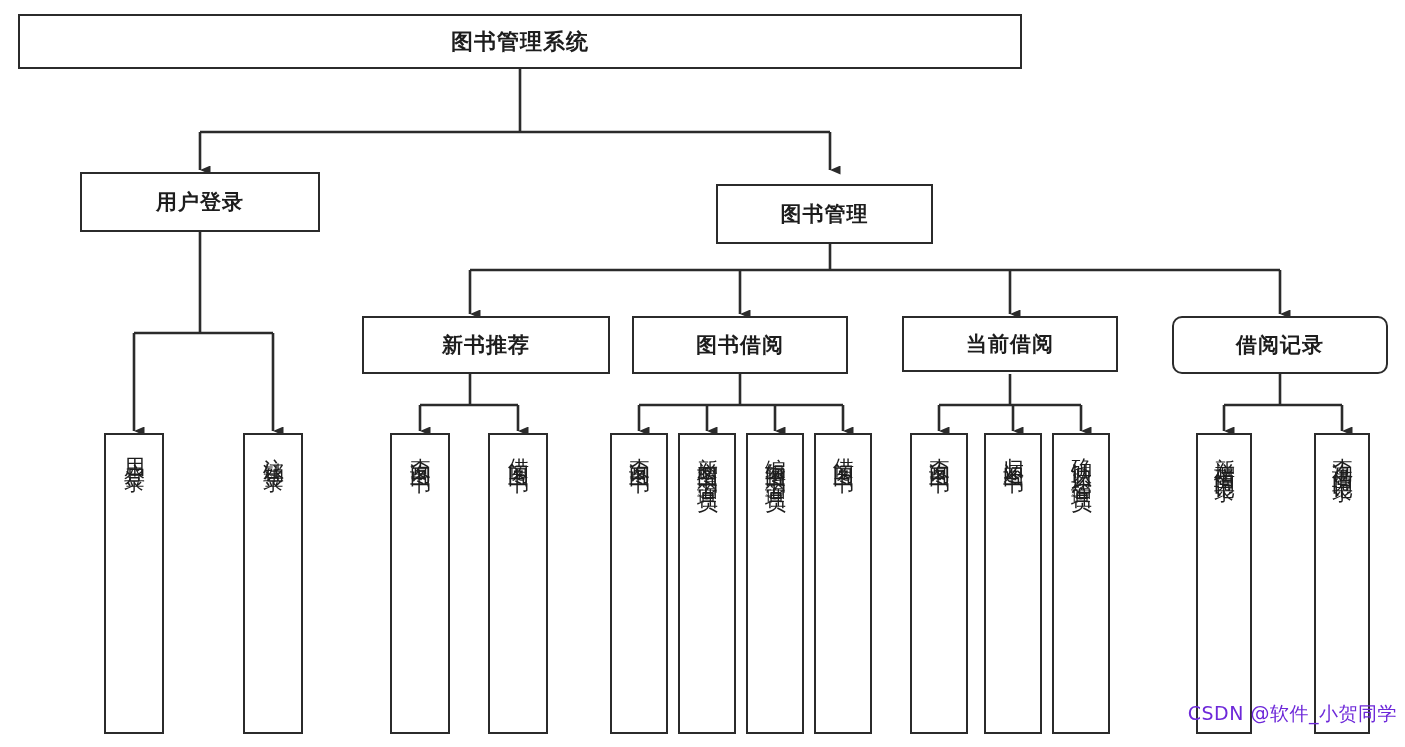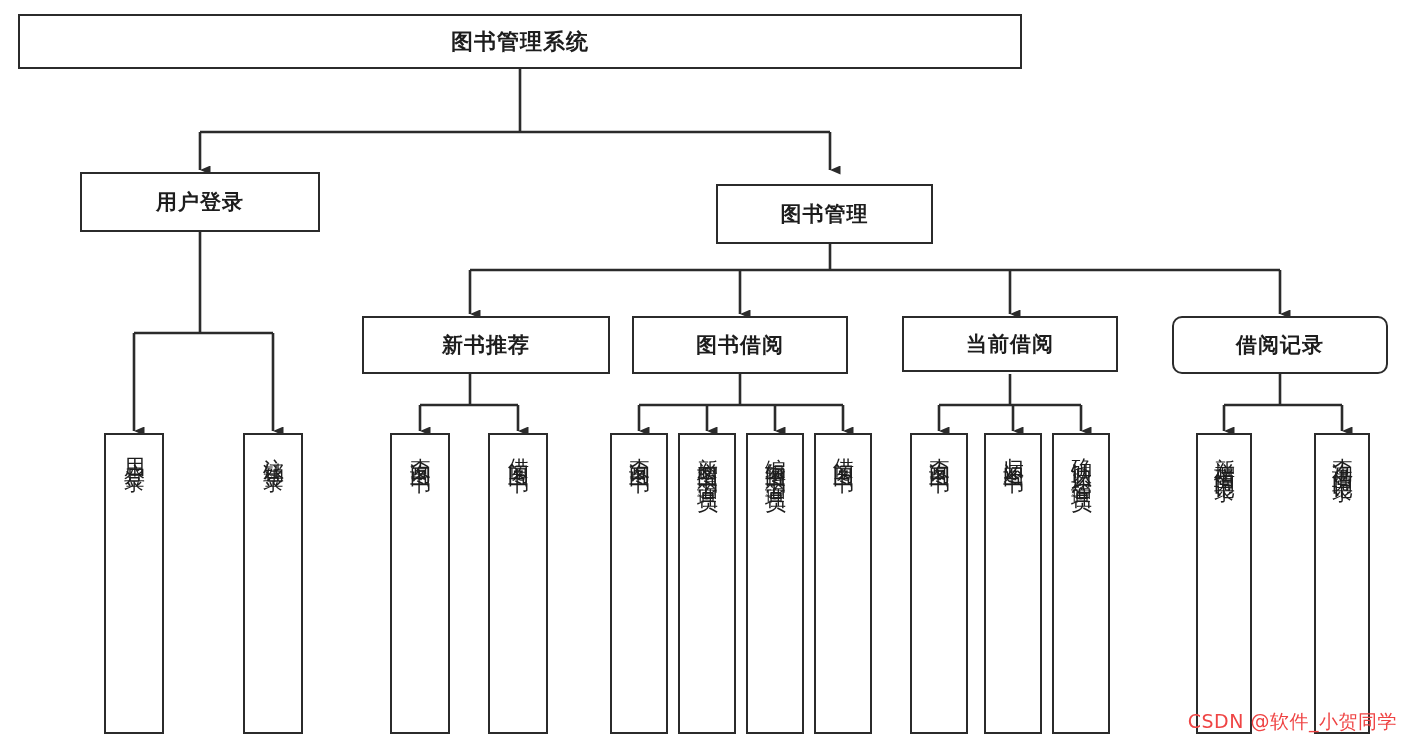--- a/index.html
+++ b/index.html
@@ -35,23 +35,23 @@
     writing-mode:vertical-rl;
     text-orientation:upright;
     letter-spacing:5px;
     line-height:1;
     display:block;
     white-space:nowrap;
     color:#1d1d1d;
   }
   .watermark{
     position:absolute;
-    right:8px;bottom:12px;
+    right:8px;bottom:20px;
     font-size:19px;
-    color:#ef4444;
+    color:#6d28d9;
     letter-spacing:0.5px;
     white-space:nowrap;
     pointer-events:none;
   }
 </style>
 </head>
 <body>
 
 <div id="diagram-root">
 

